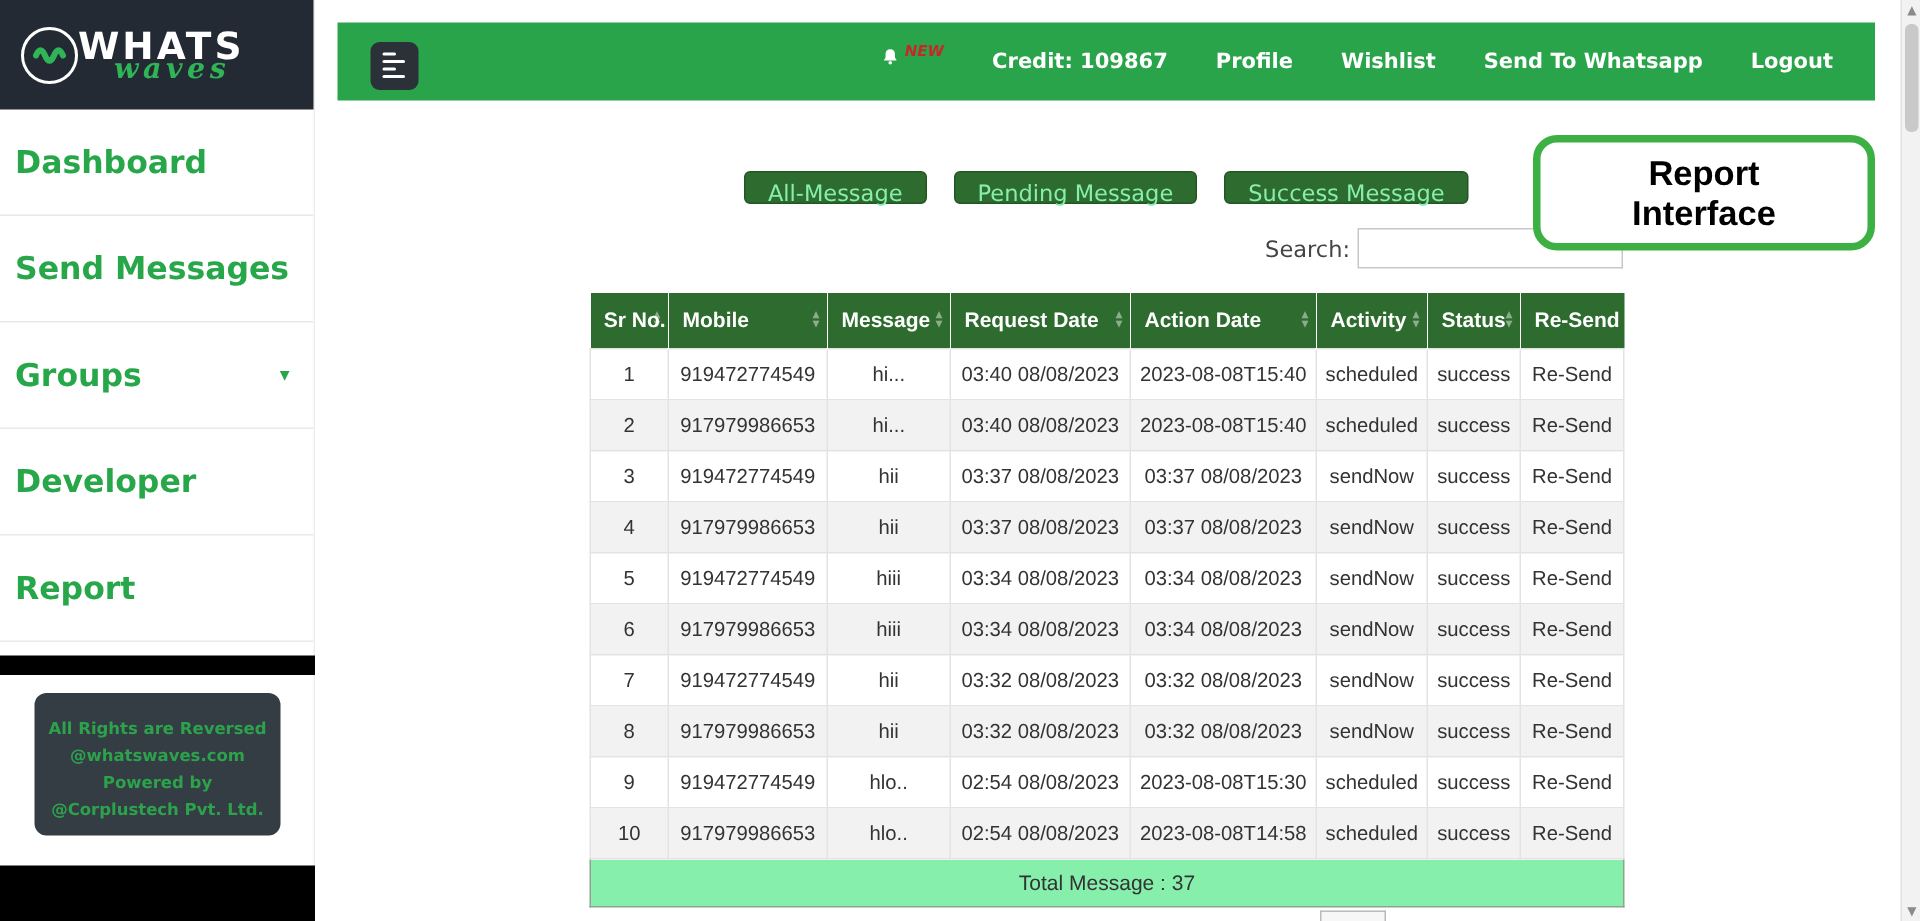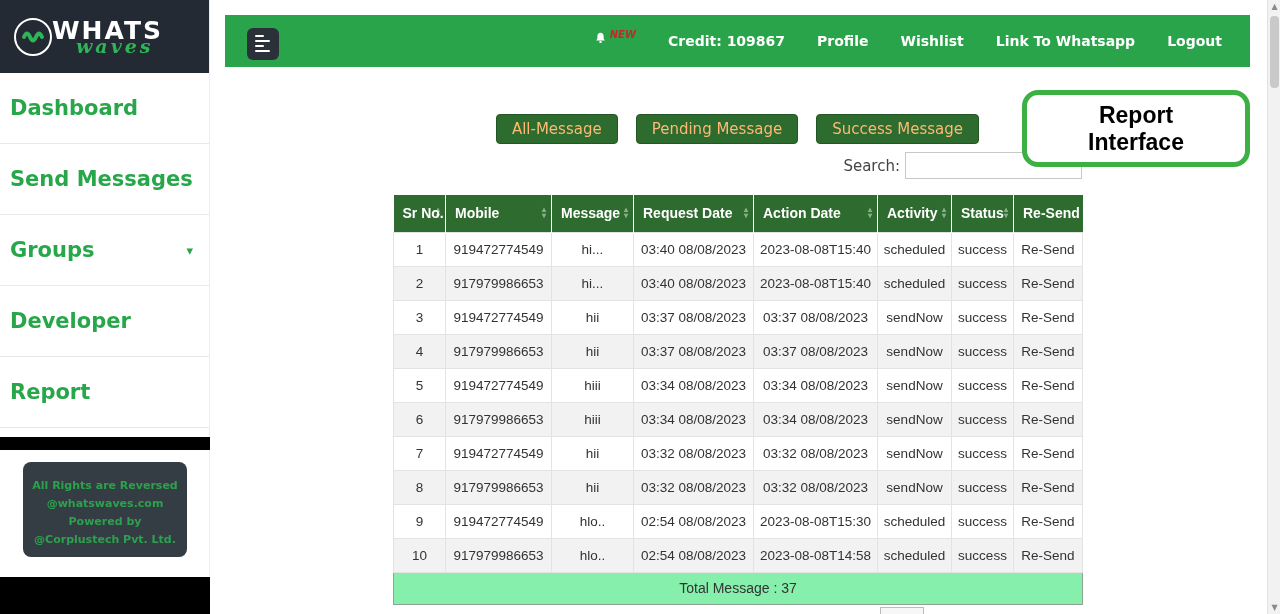--- a/index.html
+++ b/index.html
@@ -39,22 +39,22 @@
   .b1 { width:9px; } .b2 { width:15px; } .b3 { width:9px; } .b4 { width:15px; }
   .nav-right { margin-left:auto; display:flex; align-items:center; gap:32px; padding-right:28px; }
   .bell-group { display:flex; align-items:flex-start; gap:2px; cursor:pointer; }
   .new-badge { color:#c62828; font-size:10px; font-weight:bold; font-style:italic;
                transform:translateY(-2px); }
   .nav-link { color:#fff; font-weight:bold; font-size:14px; cursor:pointer; white-space:nowrap; }
 
   
   .tabs-row { position:absolute; left:393px; top:114px; width:689px; height:30px;
               display:flex; justify-content:center; gap:18px; }
-  .tab-btn { background:#2e6b2e; color:#fdba74; border:1px solid #245524; border-radius:4px;
-             font-size:15px; padding:0 15px; height:30px; line-height:28px; cursor:pointer;
+  .tab-btn { background:#2e6b2e; color:#86efac; border:1px solid #245524; border-radius:4px;
+             font-size:15px; padding:0 15px; height:22px; line-height:28px; cursor:pointer;
              font-family:"DejaVu Sans", sans-serif; }
 
   
   .annotation { position:absolute; left:1022px; top:90px; width:228px; height:77px;
                 background:#fff; border:5px solid #3cb043; border-radius:16px; z-index:10;
                 display:flex; align-items:center; justify-content:center; text-align:center; }
   .annotation span { font-family:"Liberation Sans", sans-serif; font-weight:bold;
                      font-size:23px; color:#000; line-height:27px; width:140px; }
 
   
@@ -155,21 +155,21 @@
           <path fill="#fff" d="M12 2c-3 0-5 2.2-5 5v4l-1.9 3.2h13.8L17 11V7c0-2.8-2-5-5-5z"></path>
           <circle cx="12" cy="16.6" r="1.9" fill="#fff"></circle>
         </svg>
       </span>
       <span class="new-badge">NEW</span>
     </div>
     <span id="nav-links-slot" style="display:flex; gap:32px;">
         <span class="nav-link">Credit: 109867</span>
         <span class="nav-link">Profile</span>
         <span class="nav-link">Wishlist</span>
-        <span class="nav-link">Link To Whatsapp</span>
+        <span class="nav-link">Send To Whatsapp</span>
         <span class="nav-link">Logout</span>
       </span>
   </div>
 </div>
 
 <div class="tabs-row" id="tabs-row">
     <button class="tab-btn">All-Message</button>
     <button class="tab-btn">Pending Message</button>
     <button class="tab-btn">Success Message</button>
   </div>

